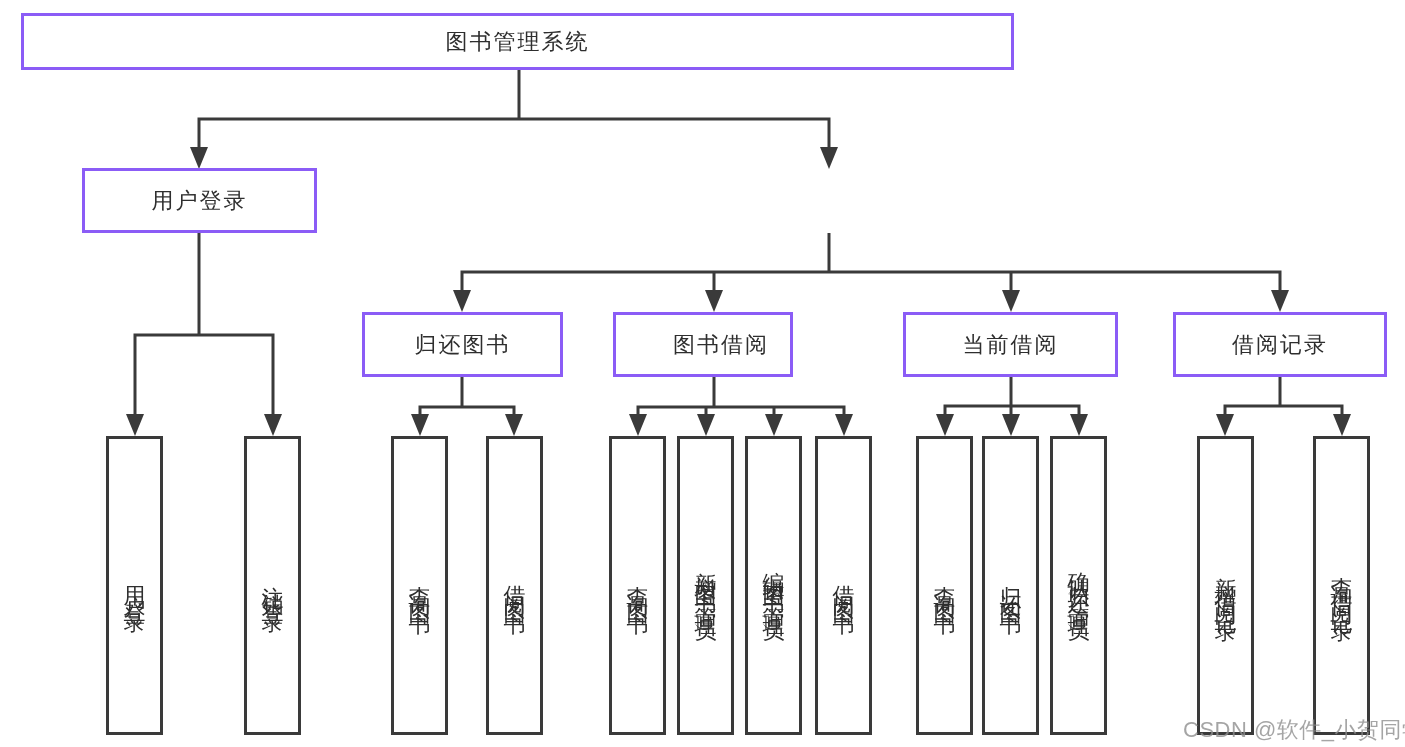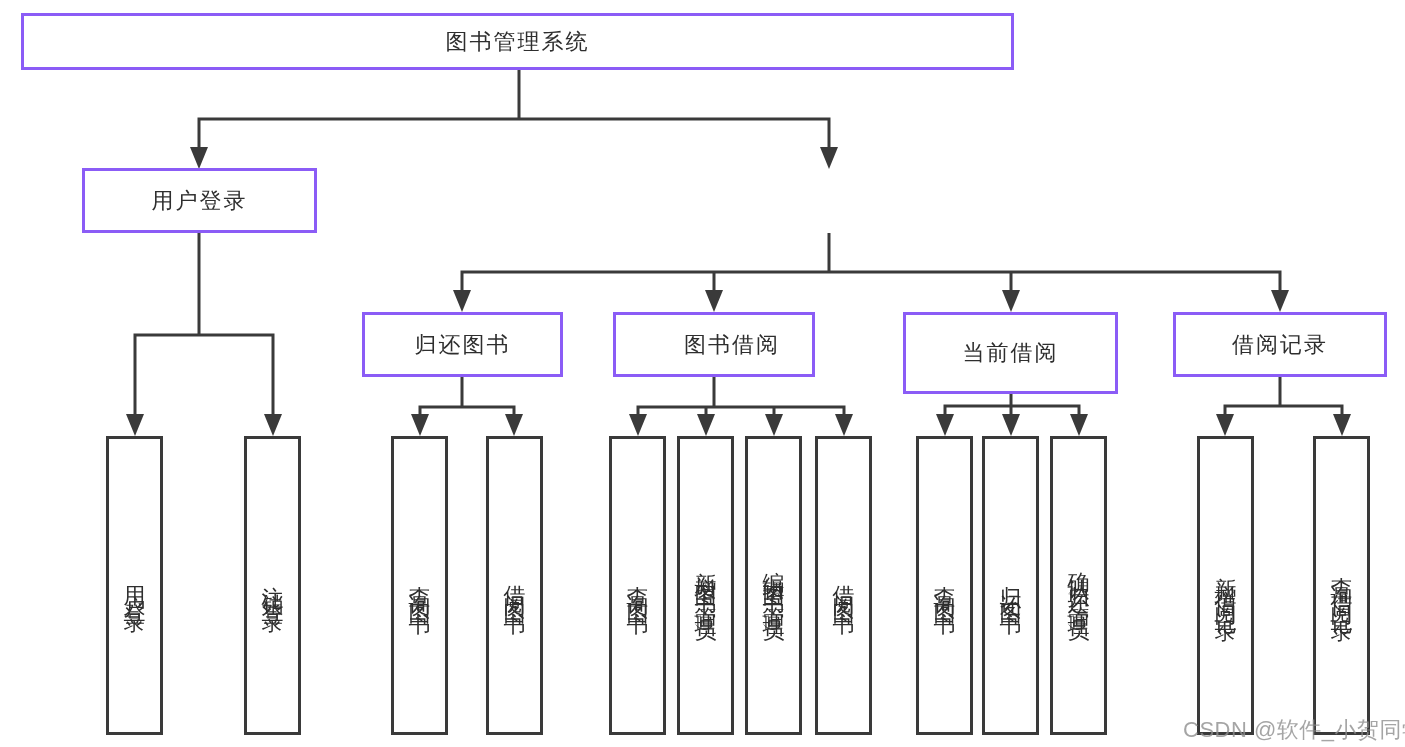--- a/index.html
+++ b/index.html
@@ -107,22 +107,22 @@
       <polygon fill="#3a3a3a" stroke="none" points="1216,414 1234,414 1225,436"></polygon>
       <polygon fill="#3a3a3a" stroke="none" points="1333,414 1351,414 1342,436"></polygon>
     </g>
   </svg>
 
   <div class="hbox" style="left:21px; top:13px; width:993px; height:57px;">图书管理系统</div>
 
   <div class="hbox" style="left:82px; top:168px; width:235px; height:65px;">用户登录</div>
 
   <div class="hbox" style="left:362px; top:312px; width:201px; height:65px;">归还图书</div>
-  <div class="hbox" style="left:613px; top:312px; width:202px; height:65px;padding-left:36px;">图书借阅</div>
-  <div class="hbox" style="left:903px; top:312px; width:215px; height:82px;text-align:right;">当前借阅</div>
+  <div class="hbox" style="left:613px; top:312px; width:180px; height:65px;padding-left:36px;">图书借阅</div>
+  <div class="hbox" style="left:903px; top:312px; width:215px; height:65px;text-align:right;">当前借阅</div>
   <div class="hbox" style="left:1173px; top:312px; width:214px; height:65px;">借阅记录</div>
 
   <div class="vbox" style="left:106px;">用户登录</div>
   <div class="vbox" style="left:244px;">注销登录</div>
 
   <div class="vbox" style="left:391px;">查询图书</div>
   <div class="vbox" style="left:486px;">借阅图书</div>
 
   <div class="vbox" style="left:609px;">查询图书</div>
   <div class="vbox long" style="left:677px;">新增图书（管理员）</div>

